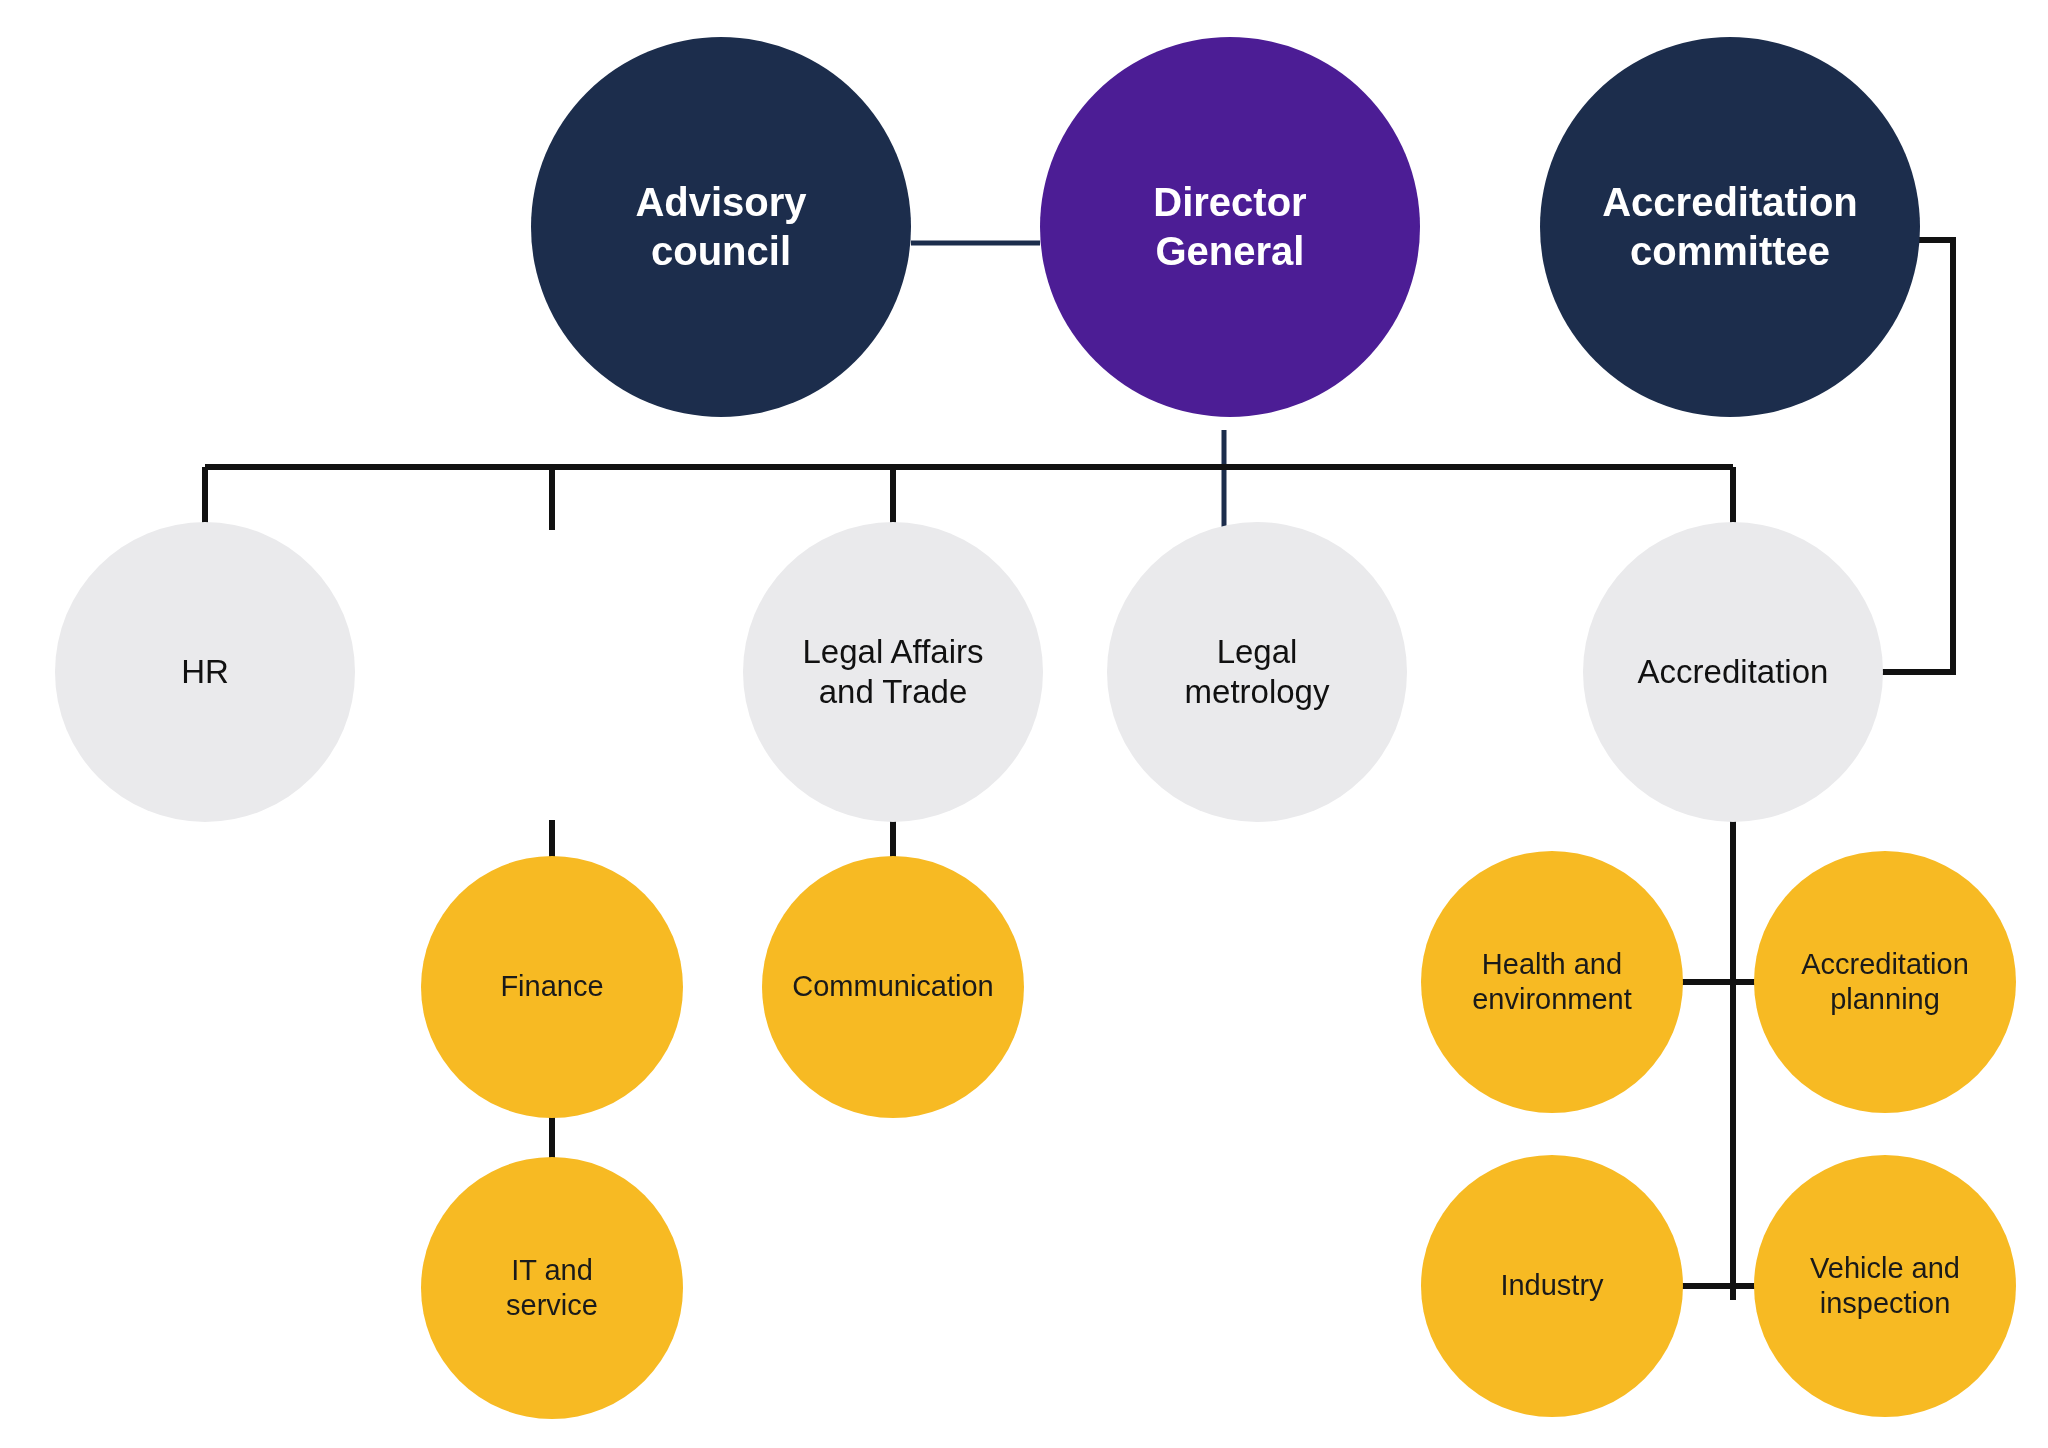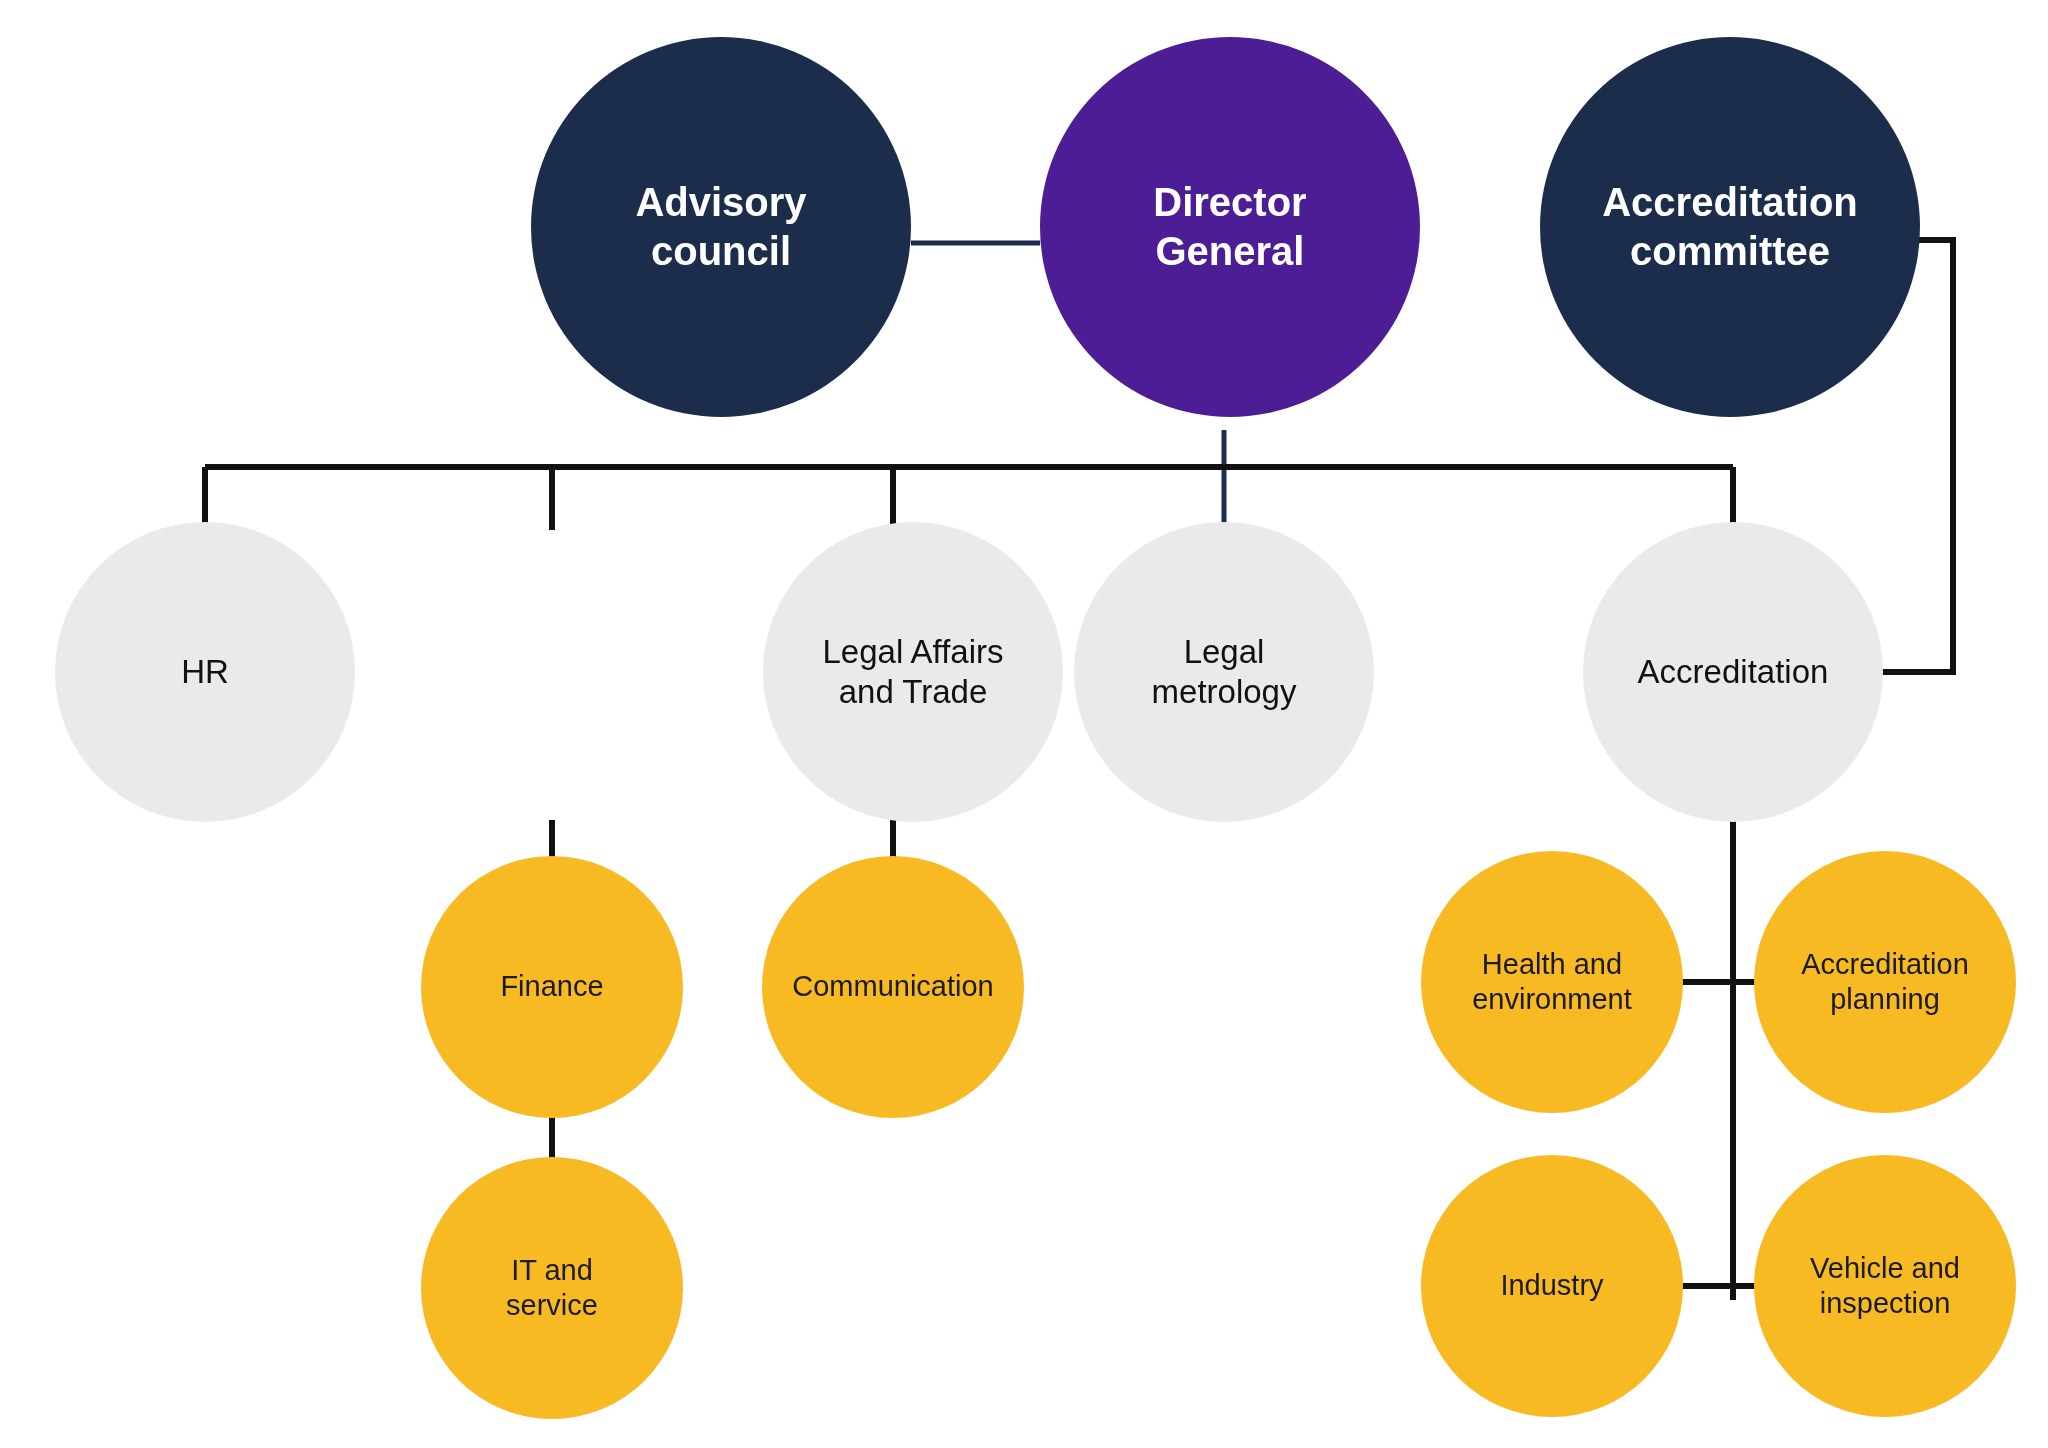--- a/index.html
+++ b/index.html
@@ -111,26 +111,26 @@
   <div class="node tier-exec dark" style="left:1540px; top:37px; width:380px; height:380px;">
     <span class="node-label">Accreditation
 committee</span>
   </div>
 
   <div class="node tier-dept" style="left:55px; top:522px; width:300px; height:300px;">
     <span class="node-label">HR</span>
   </div>
 
 
-  <div class="node tier-dept" style="left:763px; top:522px; width:300px; height:300px;">
+  <div class="node tier-dept" style="left:743px; top:522px; width:300px; height:300px;">
     <span class="node-label">Legal Affairs
 and Trade</span>
   </div>
 
-  <div class="node tier-dept" style="left:1074px; top:522px; width:300px; height:300px;">
+  <div class="node tier-dept" style="left:1107px; top:522px; width:300px; height:300px;">
     <span class="node-label">Legal
 metrology</span>
   </div>
 
   <div class="node tier-dept" style="left:1583px; top:522px; width:300px; height:300px;">
     <span class="node-label">Accreditation</span>
   </div>
 
   <div class="node tier-unit" style="left:421px; top:856px; width:262px; height:262px;">
     <span class="node-label">Finance</span>

